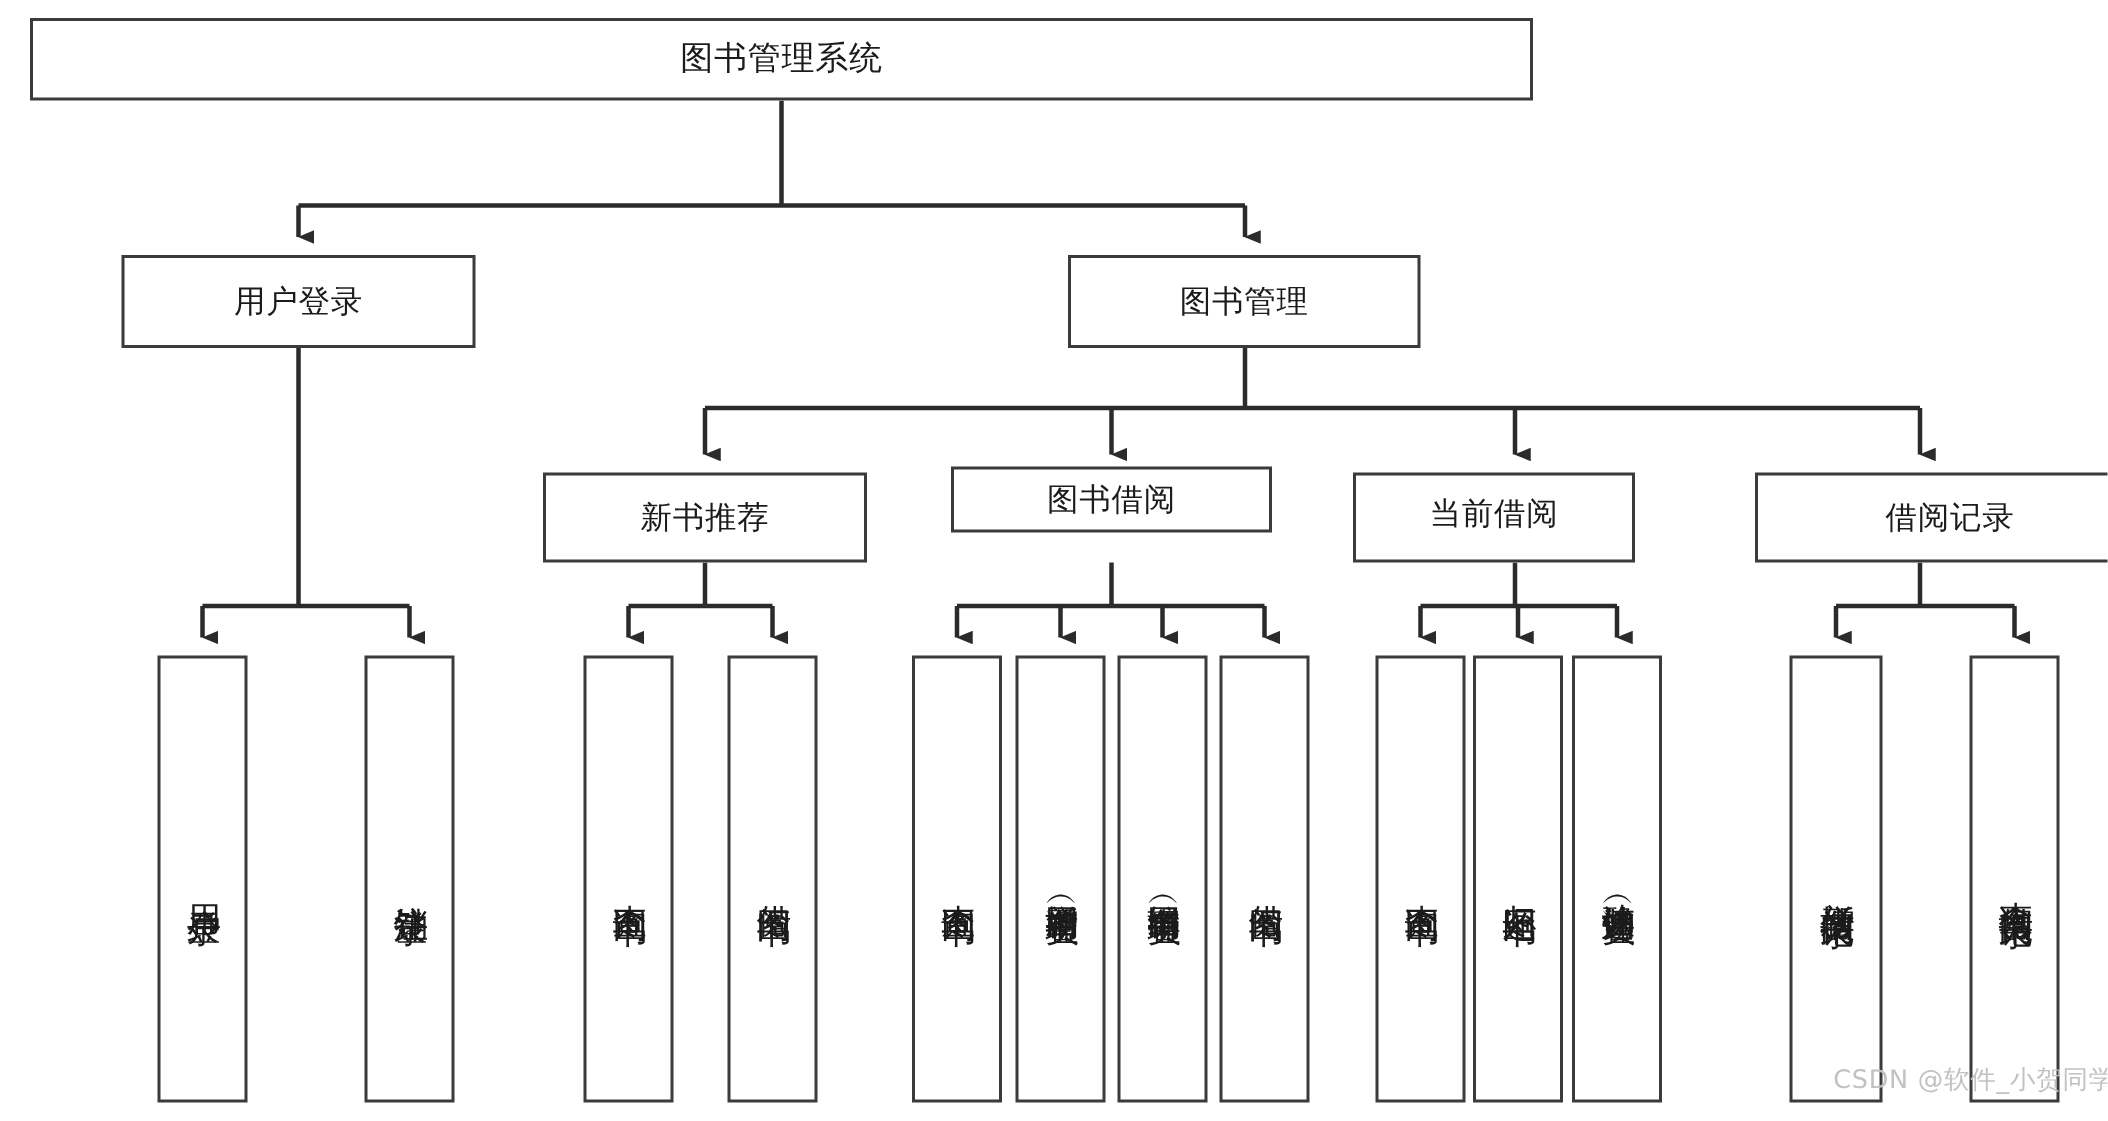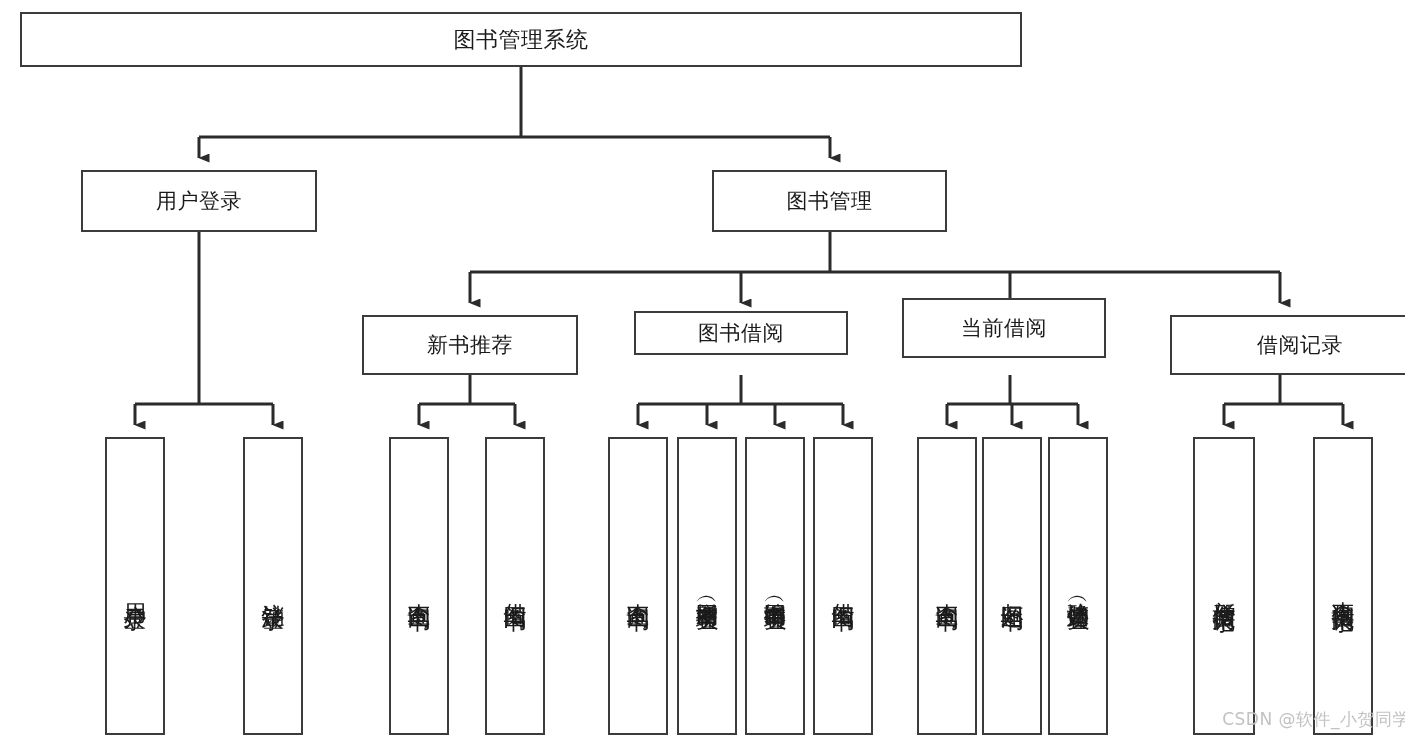--- a/index.html
+++ b/index.html
@@ -139,21 +139,21 @@
   <div class="node lvl2" style="left:362px; top:315px; width:216px; height:60px;">
     <span class="lbl">新书推荐</span>
   </div>
 
   <div class="node lvl1" style="left:712px; top:170px; width:235px; height:62px;">
     <span class="lbl">图书管理</span>
   </div>
   <div class="node lvl2" style="left:634px; top:311px; width:214px; height:44px;">
     <span class="lbl">图书借阅</span>
   </div>
-  <div class="node lvl2" style="left:902px; top:298px; width:204px; height:60px;">
+  <div class="node lvl2" style="left:902px; top:315px; width:188px; height:60px;font-family:Liberation Mono, monospace;">
     <span class="lbl">当前借阅</span>
   </div>
   <div class="node lvl2" style="left:1170px; top:315px; width:260px; height:60px;">
     <span class="lbl">借阅记录</span>
   </div>
 
   <div class="node leaf" style="left:105px; top:437px; width:60px; height:298px;">
     <span class="lbl">用户登录</span>
   </div>
   <div class="node leaf" style="left:243px; top:437px; width:60px; height:298px;">

